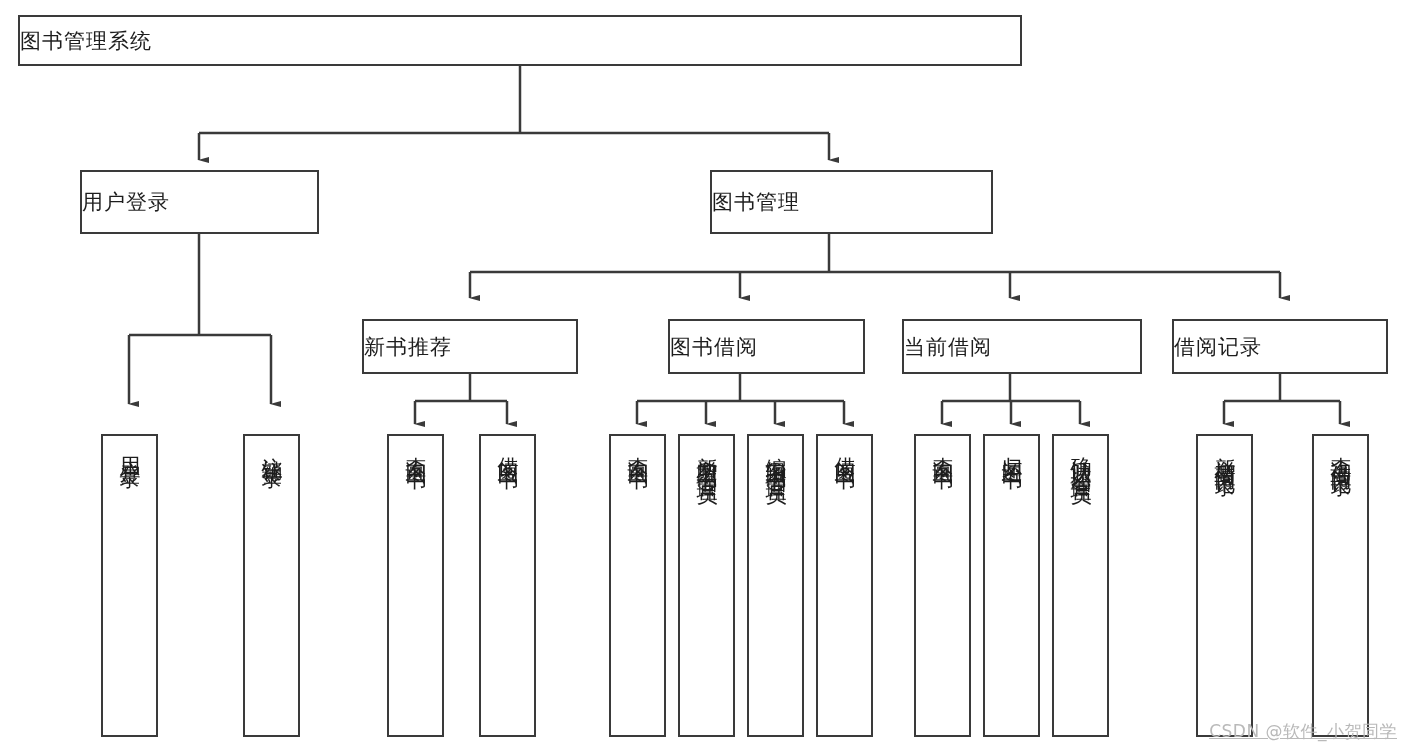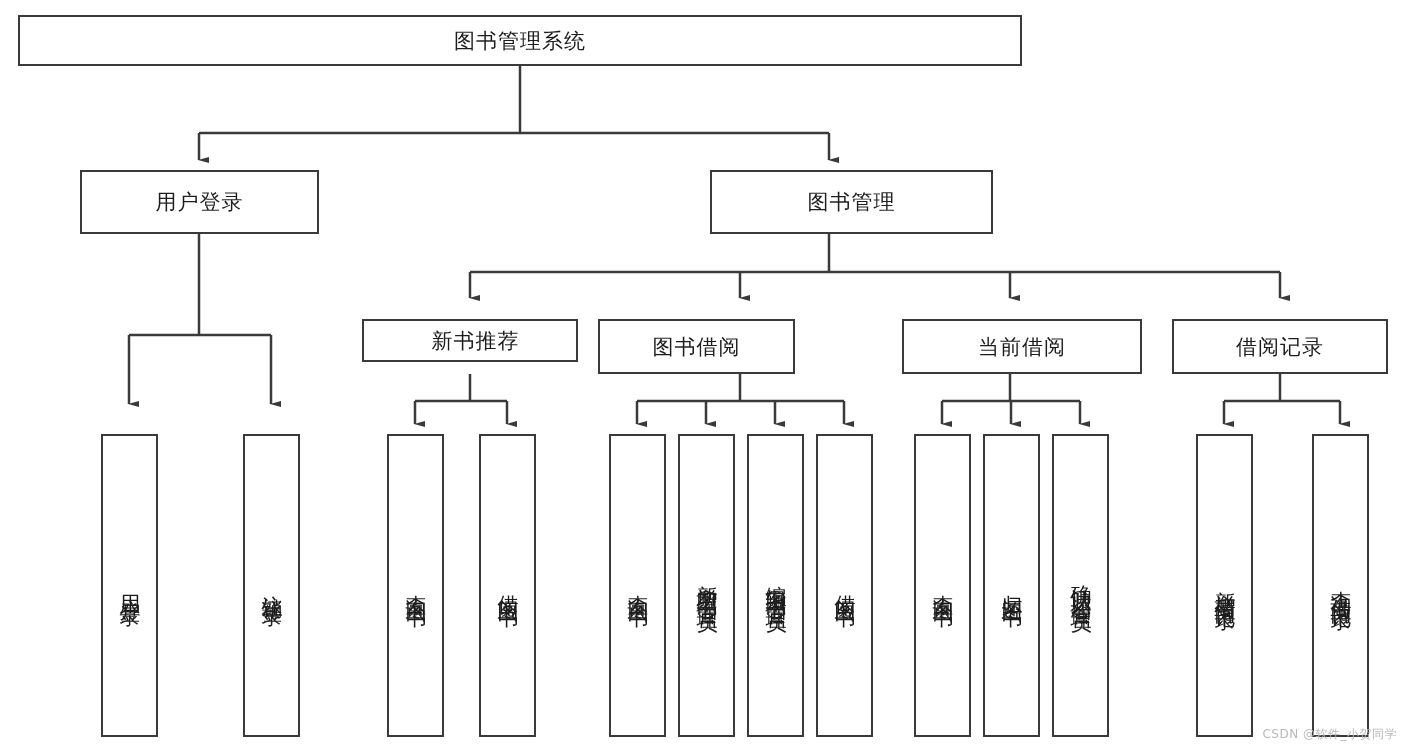--- a/index.html
+++ b/index.html
@@ -26,21 +26,20 @@
     width: 1405px;
     height: 747px;
   }
   .node {
     position: absolute;
     box-sizing: border-box;
     background: #ffffff;
     border: 2px solid #3a3a3a;
     display: flex;
     align-items: center;
-    justify-content: center;
     color: #1d1d1d;
   }
   .node.horiz {
     font-size: 21px;
     letter-spacing: 1px;
   }
   .node.vert {
     writing-mode: vertical-rl;
     text-orientation: upright;
     font-size: 21px;
@@ -50,25 +49,26 @@
   }
   .node.vert .vlabel {
     writing-mode: vertical-rl;
     text-orientation: upright;
     white-space: nowrap;
   }
   #watermark {
     position: absolute;
     right: 8px;
     bottom: 4px;
-    font-size: 12px;
+    font-size: 17px;
     color: #b9b9b9;
     letter-spacing: 0.5px;
     white-space: nowrap;
     pointer-events: none;
+    text-decoration: underline;
   }
 </style>
 </head>
 <body>
 
 <div id="diagram-root">
 
   <svg id="connectors" viewBox="0 0 1405 747" aria-hidden="true">
     <defs>
       <marker id="arrowhead" markerWidth="10" markerHeight="12" refX="3" refY="10" orient="auto" markerUnits="userSpaceOnUse">
@@ -123,24 +123,24 @@
     <span>图书管理系统</span>
   </div>
 
   <div class="node horiz" style="left:80px; top:170px; width:239px; height:64px;">
     <span>用户登录</span>
   </div>
   <div class="node horiz" style="left:710px; top:170px; width:283px; height:64px;">
     <span>图书管理</span>
   </div>
 
-  <div class="node horiz" style="left:362px; top:319px; width:216px; height:43px;padding-left:11px;">
+  <div class="node horiz" style="left:362px; top:319px; width:216px; height:55px;">
     <span>新书推荐</span>
   </div>
-  <div class="node horiz" style="left:598px; top:319px; width:197px; height:55px;">
+  <div class="node horiz" style="left:668px; top:319px; width:197px; height:55px;">
     <span>图书借阅</span>
   </div>
   <div class="node horiz" style="left:902px; top:319px; width:240px; height:55px;">
     <span>当前借阅</span>
   </div>
   <div class="node horiz" style="left:1172px; top:319px; width:216px; height:55px;">
     <span>借阅记录</span>
   </div>
 
   <div class="node vert" style="left:101px; top:434px; width:57px; height:303px;">

